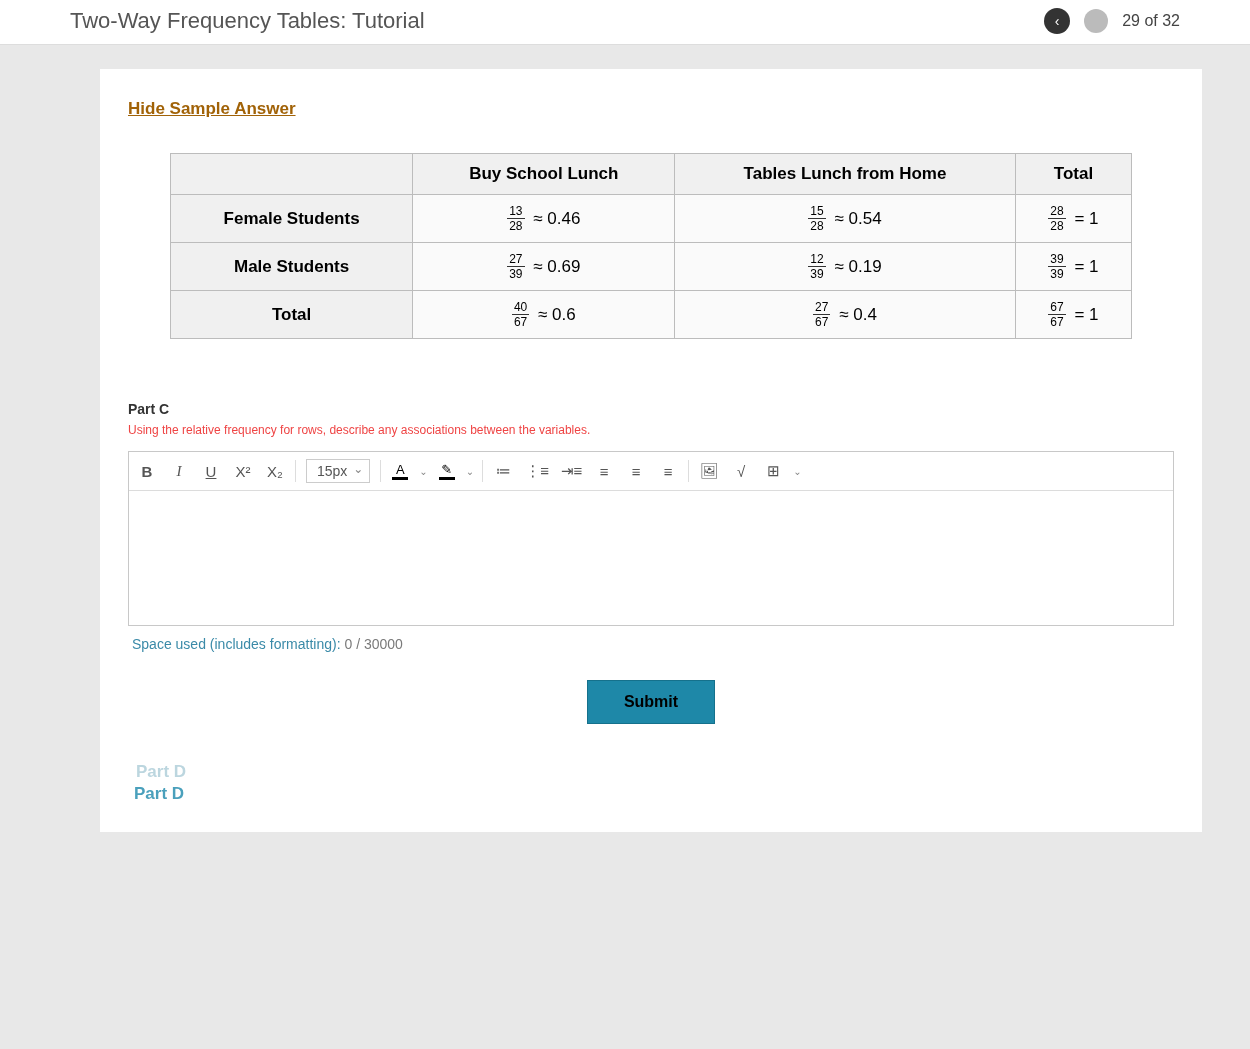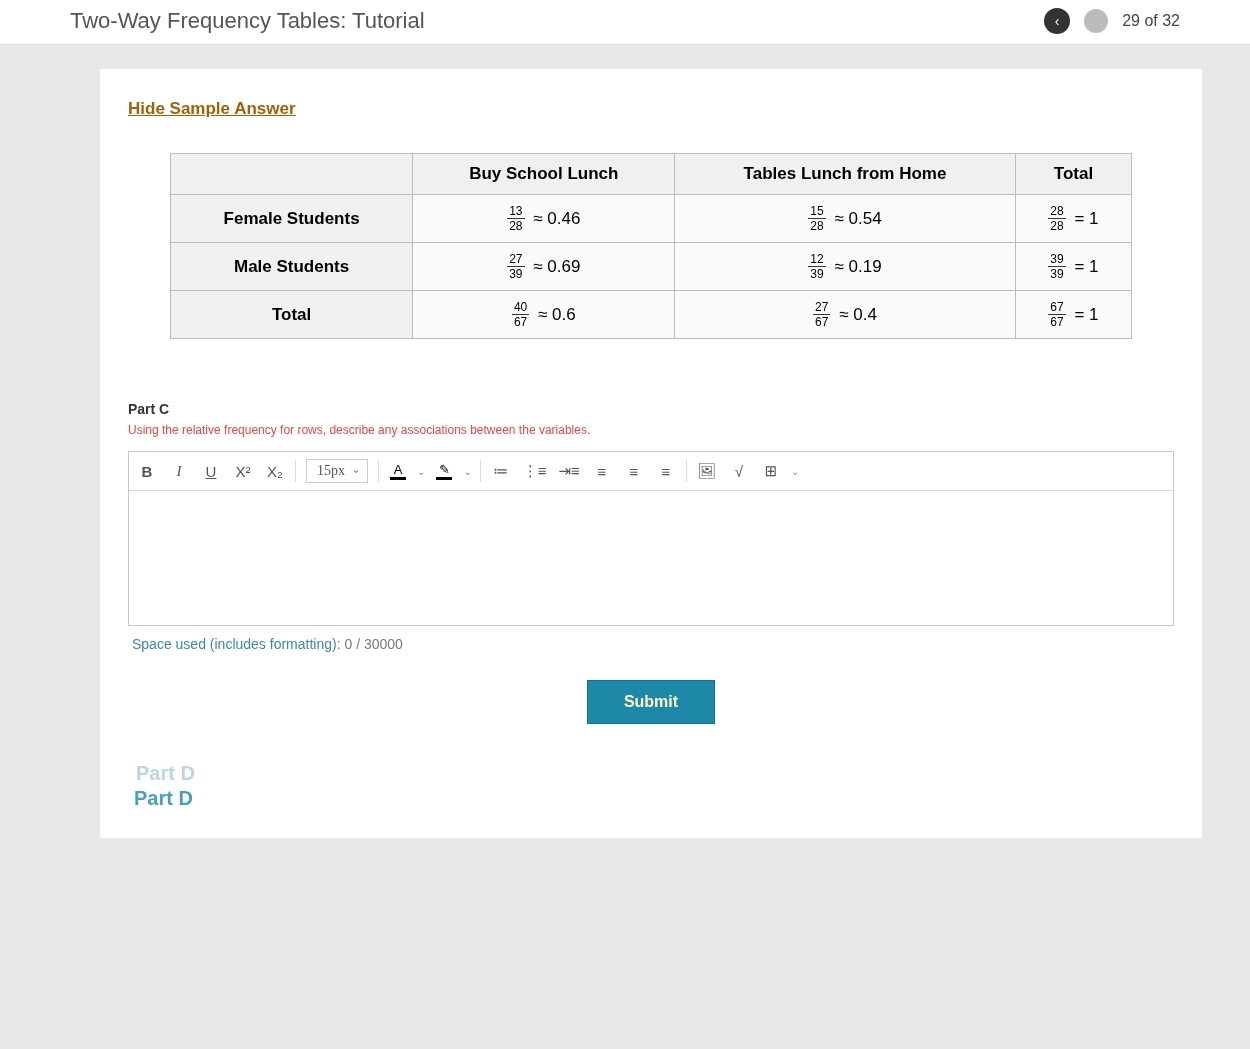--- a/index.html
+++ b/index.html
@@ -124,21 +124,20 @@
   .tbtn.bold { font-weight: 800; }
   .tbtn.italic { font-style: italic; font-family: Georgia, serif; }
   .tsep { width: 1px; height: 22px; background: #ddd; margin: 0 4px; }
   .fontsize {
     border: 1px solid #ccc;
     padding: 3px 22px 3px 10px;
     font-size: 14px;
     color: #555;
     position: relative;
     margin: 0 6px;
-    font-family: Liberation Serif, serif;
   }
   .fontsize::after {
     content: "⌄";
     position: absolute; right: 6px; top: 2px; font-size: 12px; color: #888;
   }
   .colorbtn {
     display: flex; flex-direction: column; align-items: center; justify-content: center;
     min-width: 30px; height: 30px; cursor: pointer; padding: 0 4px;
   }
   .colorbtn .glyph { font-size: 13px; line-height: 1; }
@@ -156,32 +155,32 @@
   }
   .space-used {
     font-size: 14px;
     color: #7a7a7a;
     margin: 10px 0 0 4px;
   }
   .space-used .lbl { color: #3a8aa8; }
   .submit-row { text-align: center; margin: 28px 0 12px; }
   .submit-btn {
     background: #1e88a8;
-    color: #fef9c3;
+    color: #000000;
     border: 1px solid #15718c;
     padding: 12px 36px;
     font-size: 16px;
     font-weight: 600;
     cursor: pointer;
   }
   .partd {
     margin: 40px 0 0 6px;
     font-weight: 700;
     color: #4aa0bc;
-    font-size: 20px;
+    font-size: 17px;
   }
   .partd .shadow { color: #bcd6df; position: relative; top: -2px; left: 2px; }
 </style>
 </head>
 <body>
 
 <div class="topbar">
   <span>Two-Way Frequency Tables: Tutorial</span>
   <div class="topbar-right">
     <div class="nav-circle">

